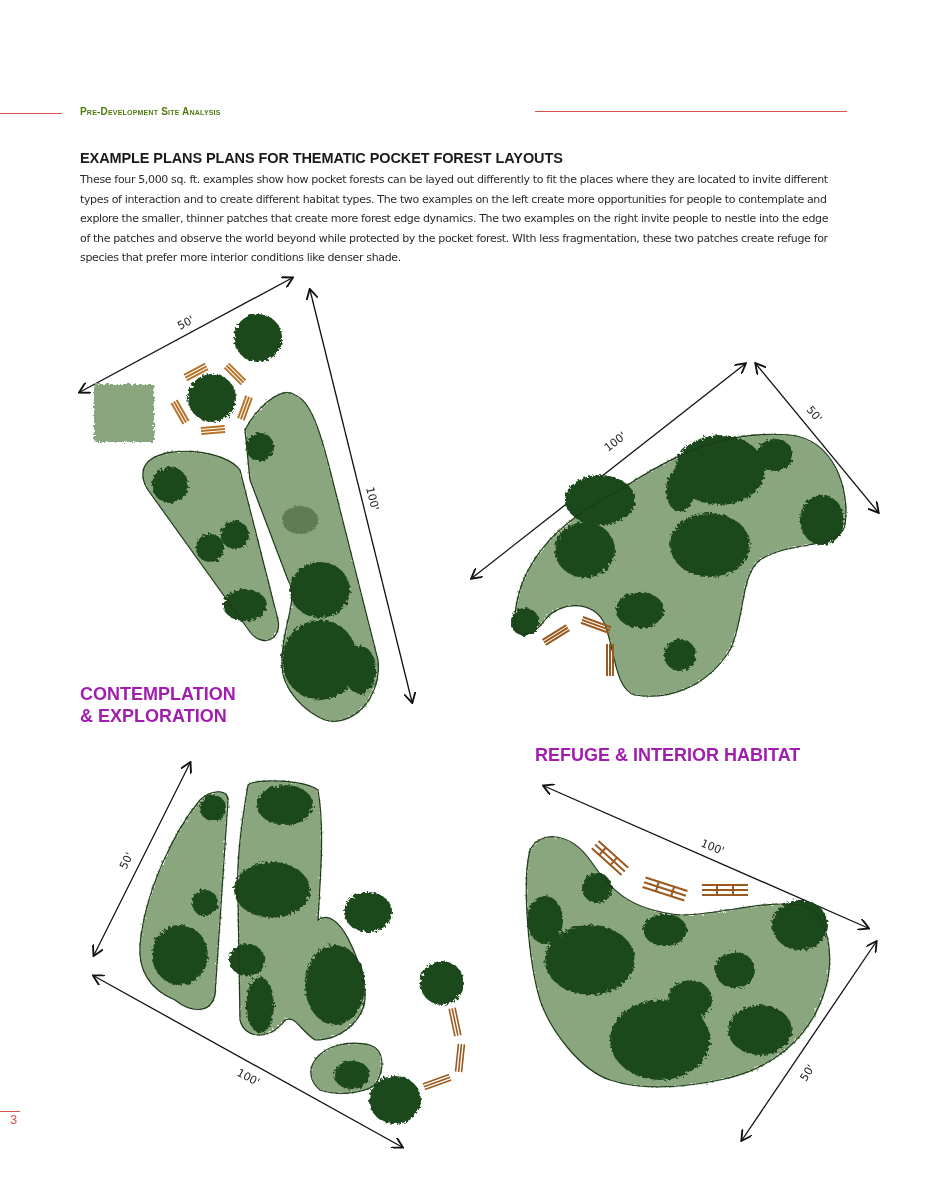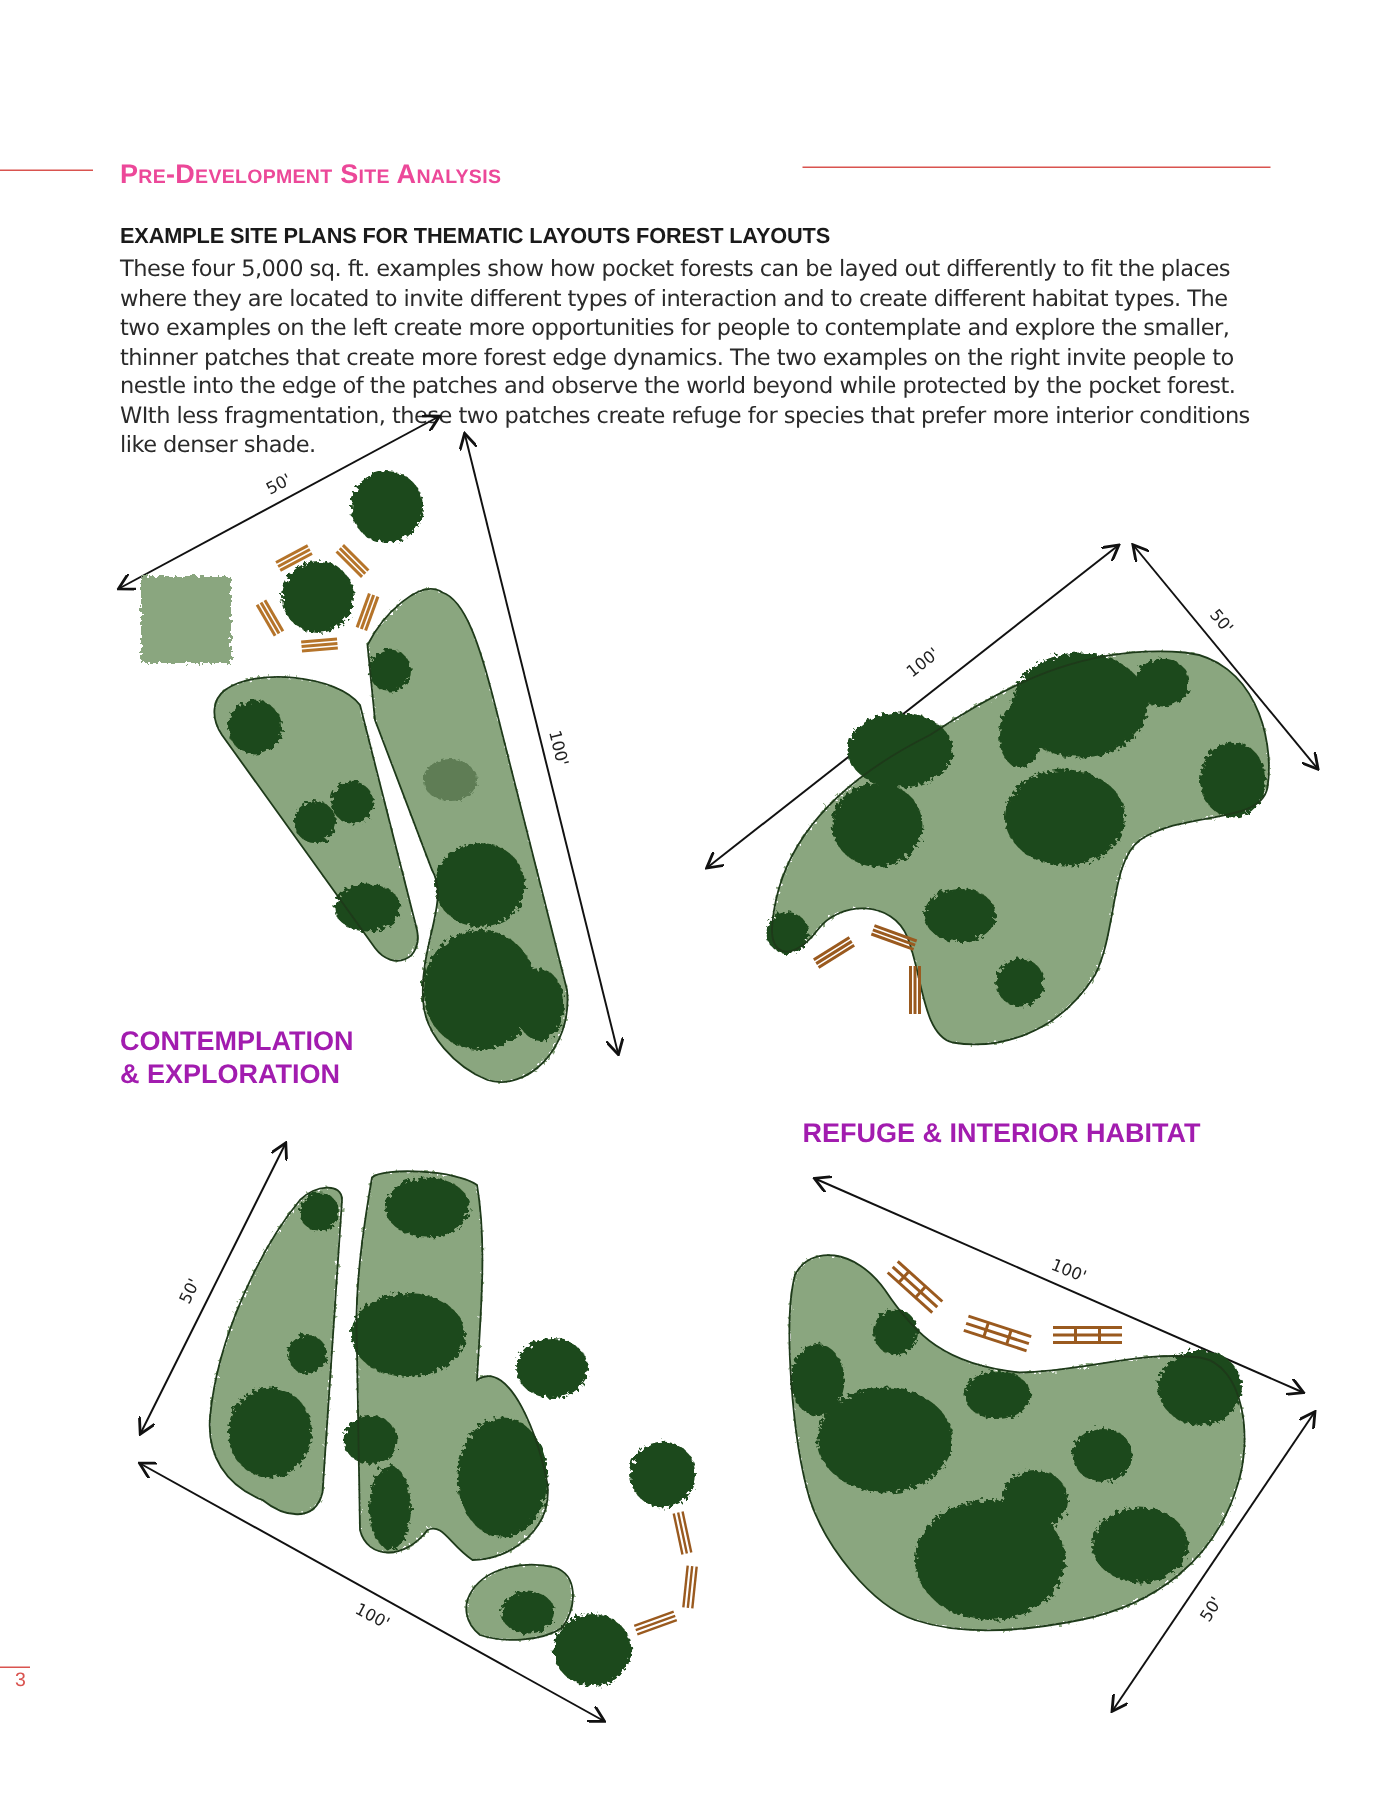--- a/index.html
+++ b/index.html
@@ -1,37 +1,37 @@
 <!DOCTYPE html>
 <html><head>
 <meta charset="utf-8">
 <style>
   html, body { margin: 0; padding: 0; background: #ffffff; }
   body { width: 930px; height: 1204px; position: relative; overflow: hidden;
          font-family: "Liberation Sans", "DejaVu Sans", sans-serif; }
   .rule { position: absolute; height: 1px; background: #d9534f; }
-  .section-title { position: absolute; left: 80px; top: 106px; color: #ec4899;
-        font-weight: bold; font-size: 18px; font-variant: small-caps; letter-spacing: 0.2px; margin: 0; }
+  .section-title { position: absolute; left: 80px; top: 106px; color: #4d7c0f;
+        font-weight: bold; font-size: 10px; font-variant: small-caps; letter-spacing: 0.2px; margin: 0; }
   .heading { position: absolute; left: 80px; top: 150px; font-size: 14.5px; font-weight: bold;
         color: #1a1a1a; margin: 0; letter-spacing: -0.1px; }
-  .body-text { position: absolute; left: 80px; top: 170px; width: 760px; font-size: 15px;
+  .body-text { position: absolute; left: 80px; top: 170px; width: 760px; font-size: 11px;
         line-height: 19.5px; color: #2a2a2a; margin: 0; font-family: "DejaVu Sans", sans-serif; letter-spacing: -0.35px; }
   .label { position: absolute; color: #a21caf; font-weight: bold; font-size: 18px; line-height: 22px; margin: 0; }
   .page-num { position: absolute; left: 10px; top: 1112px; color: #d9534f; font-size: 13px; }
   svg.diagram { position: absolute; left: 0; top: 0; }
   .dim { font-family: "DejaVu Sans", sans-serif; font-size: 11px; fill: #222; }
 </style>
 </head>
 <body>
 
 <div class="rule" style="left:0;top:113px;width:62px;"></div>
 <div class="rule" style="left:535px;top:111px;width:312px;"></div>
 <h2 class="section-title">Pre-Development Site Analysis</h2>
 
-<h3 class="heading">EXAMPLE SITE PLANS FOR THEMATIC LAYOUTS FOREST LAYOUTS</h3>
+<h3 class="heading">EXAMPLE PLANS PLANS FOR THEMATIC POCKET FOREST LAYOUTS</h3>
 <p class="body-text">These four 5,000 sq. ft. examples show how pocket forests can be layed out differently to fit the places where they are located to invite different types of interaction and to create different habitat types. The two examples on the left create more opportunities for people to contemplate and explore the smaller, thinner patches that create more forest edge dynamics. The two examples on the right invite people to nestle into the edge of the patches and observe the world beyond while protected by the pocket forest. WIth less fragmentation, these two patches create refuge for species that prefer more interior conditions like denser shade.</p>
 
 <svg class="diagram" width="930" height="1204" viewBox="0 0 930 1204">
   <defs>
     <marker id="arr" viewBox="0 0 10 10" refX="8" refY="5" markerWidth="9" markerHeight="9" orient="auto-start-reverse">
       <path d="M0,0 L9,5 L0,10" fill="none" stroke="#111" stroke-width="1.6"></path>
     </marker>
     <filter id="rough" x="-10%" y="-10%" width="120%" height="120%">
       <feTurbulence type="fractalNoise" baseFrequency="0.35" numOctaves="2" seed="3"></feTurbulence>
       <feDisplacementMap in="SourceGraphic" scale="6"></feDisplacementMap>

